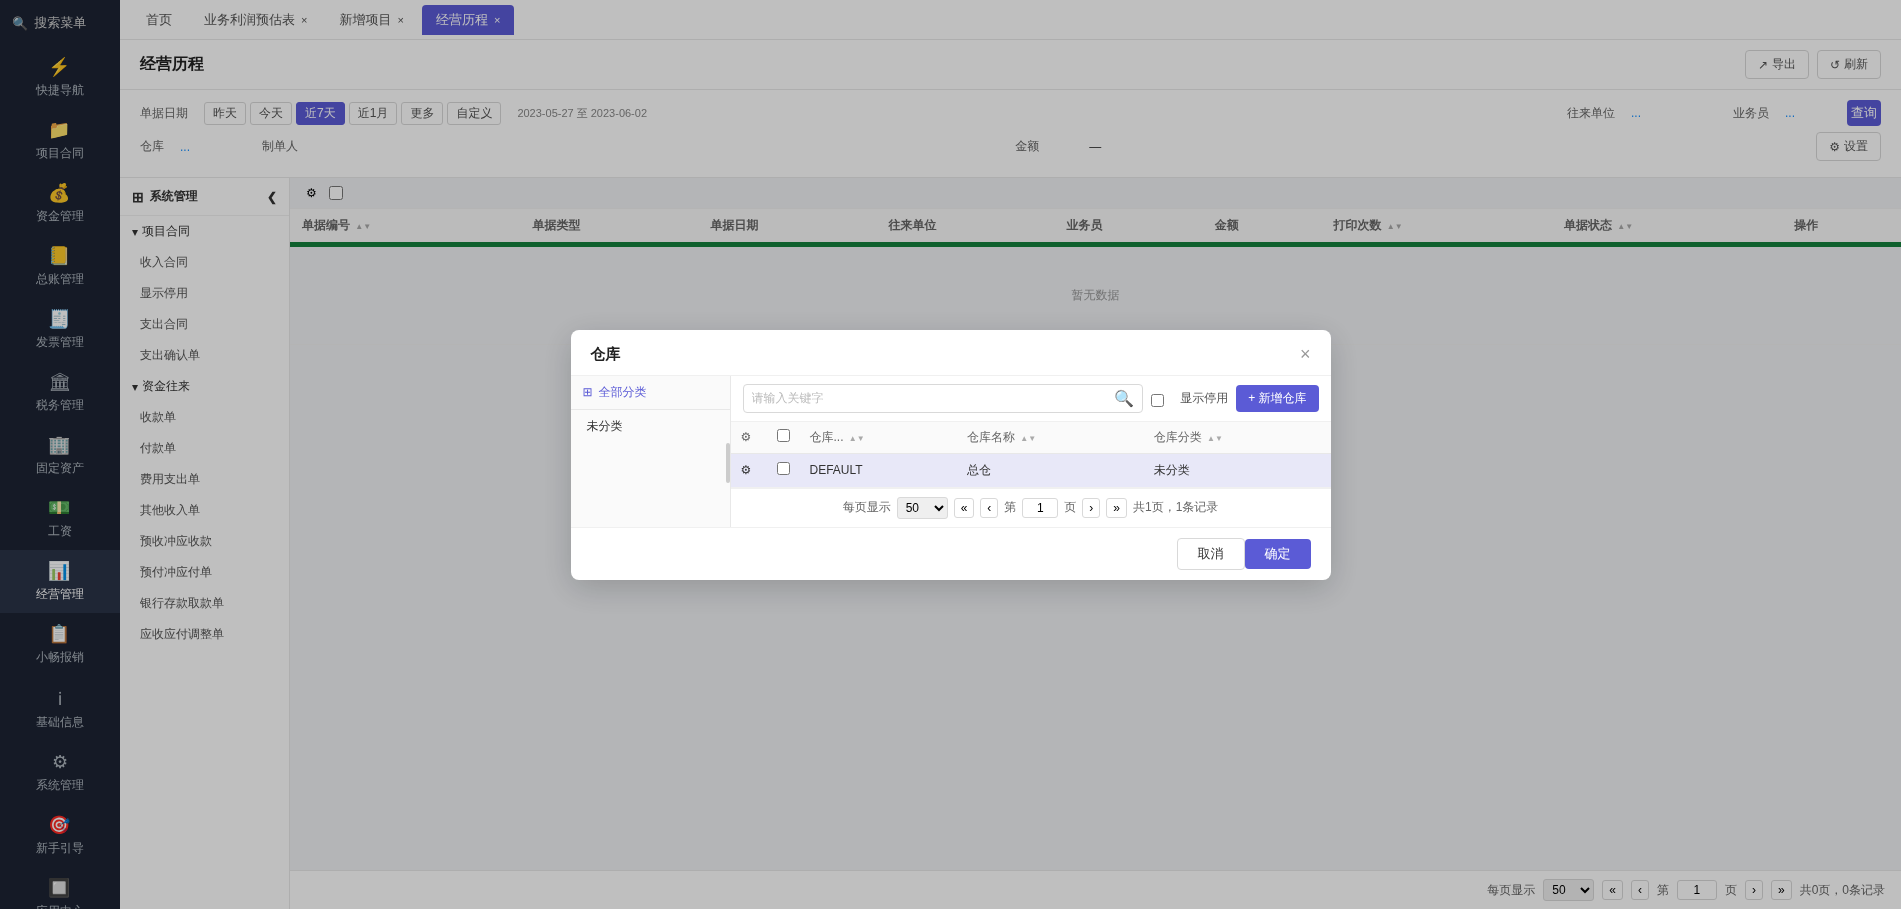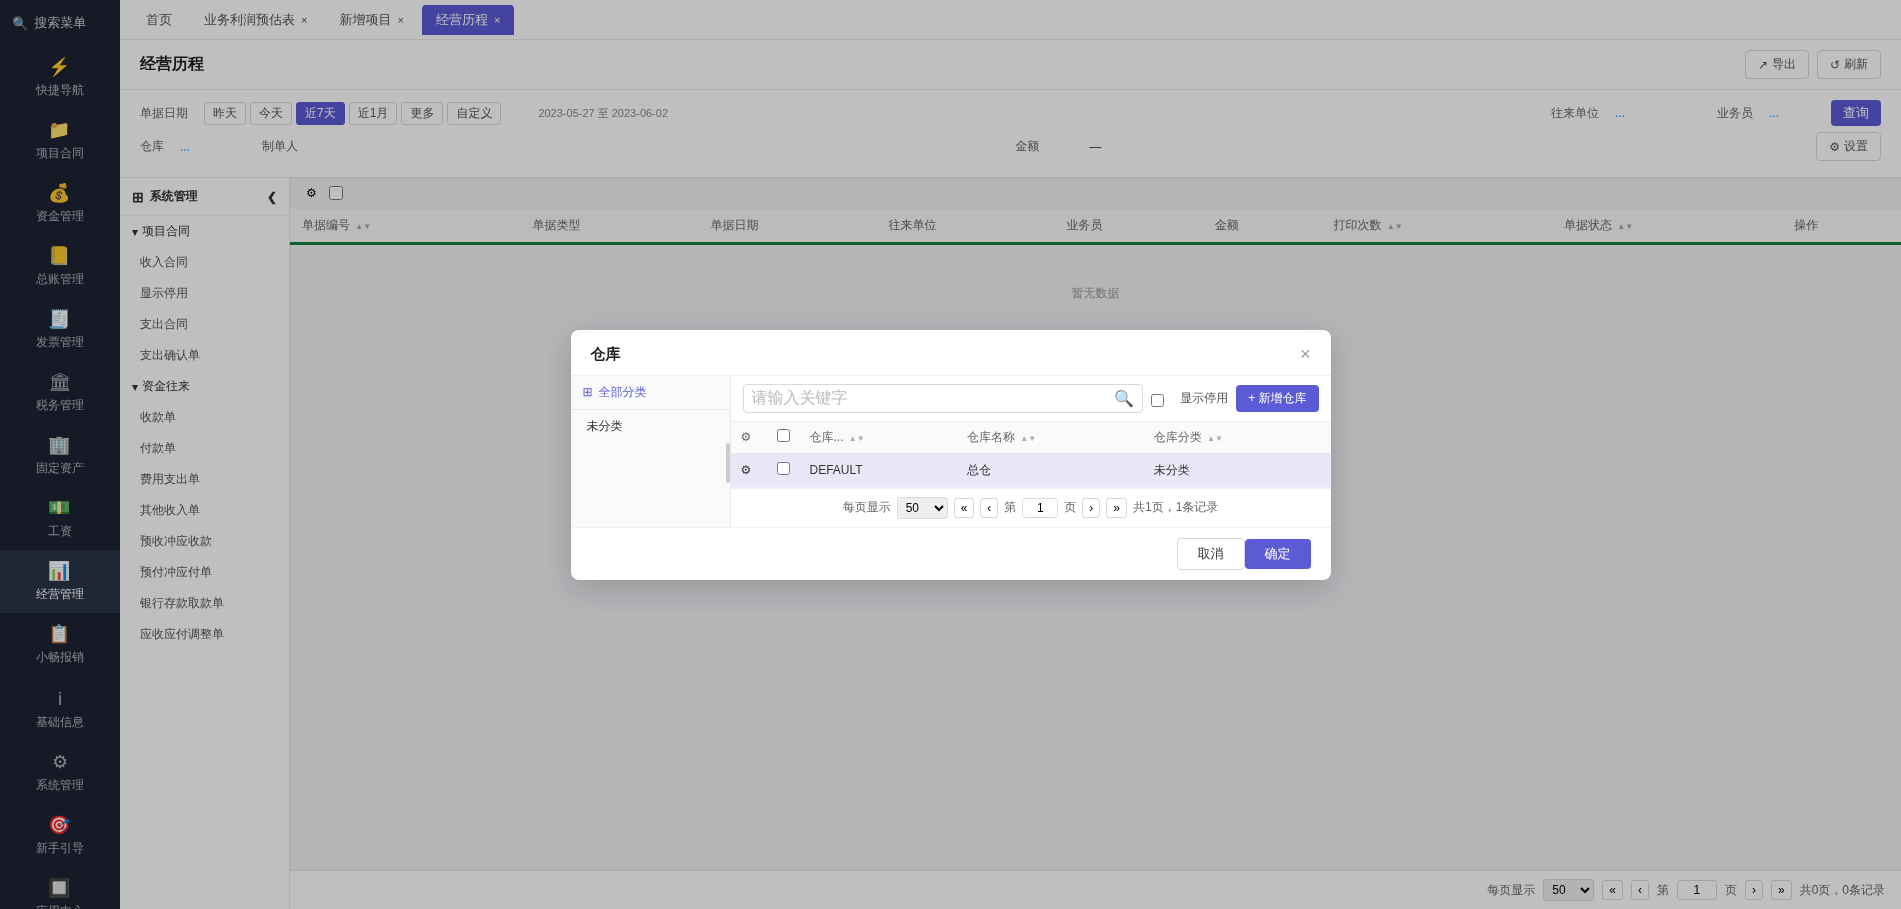--- a/index.html
+++ b/index.html
@@ -115,40 +115,40 @@
     .filter-btn {
       padding: 2px 8px;
       border: 1px solid #d9d9d9;
       border-radius: 3px;
       background: #fff;
       font-size: 12px;
       cursor: pointer;
       color: #555;
     }
     .filter-btn.active { background: #5b5bd6; color: #fff; border-color: #5b5bd6; }
-    .filter-date { color: #888; font-size: 11px; margin-left: 21px; }
+    .filter-date { color: #888; font-size: 11px; }
     .filter-dots { color: #1890ff; cursor: pointer; }
     .table-toolbar {
       display: flex;
       align-items: center;
       padding: 8px 16px;
       gap: 12px;
       border-bottom: 1px solid #f0f0f0;
       font-size: 12px;
     }
     .table-wrapper { flex: 1; overflow: auto; }
     table { width: 100%; border-collapse: collapse; font-size: 12px; }
     th {
       background: #fafafa;
-      border-bottom: 3px solid #15803d;
+      border-bottom: 5px solid #15803d;
       padding: 8px 12px;
       text-align: left;
       color: #666;
       white-space: nowrap;
-      font-weight: 400;
+      font-weight: 700;
     }
     td {
       border-bottom: 1px solid #f0f0f0;
       padding: 8px 12px;
       color: #333;
     }
     .empty-hint { text-align: center; color: #999; padding: 40px; font-size: 12px; }
 
     
     .bottom-bar {
@@ -300,21 +300,21 @@
       align-items: center;
       border: 1px solid #d9d9d9;
       border-radius: 4px;
       padding: 4px 8px;
       gap: 6px;
       background: #fff;
     }
     .modal-search input {
       border: none;
       outline: none;
-      font-size: 16px;
+      font-size: 12px;
       flex: 1;
       color: #be185d;
     }
     .modal-search input::placeholder { color: #bbb; }
     .modal-checkbox {
       display: flex;
       align-items: flex-end;
       gap: 16px;
       font-size: 12px;
       color: #555;
@@ -499,21 +499,21 @@
         <button class="filter-btn">自定义</button>
       </div>
       <span class="filter-date">2023-05-27 至 2023-06-02</span>
       <span style="flex:1"></span>
       <span class="filter-label">往来单位</span>
       <span class="filter-dots">...</span>
       <span style="width:60px"></span>
       <span class="filter-label">业务员</span>
       <span class="filter-dots">...</span>
       <span style="width:20px"></span>
-      <button class="btn-confirm" style="padding:4px 12px;border-radius:4px;">查询</button>
+      <button class="btn-confirm" style="padding:4px 4px;border-radius:4px;">查询</button>
     </div>
     <div class="filter-row">
       <span class="filter-label">仓库</span>
       <span class="filter-dots">...</span>
       <span style="width:40px"></span>
       <span class="filter-label">制单人</span>
       <span style="width:20px;"></span>
       <span style="flex:1"></span>
       <span class="filter-label">金额</span>
       <span style="width:80px;text-align:center;">—</span>

